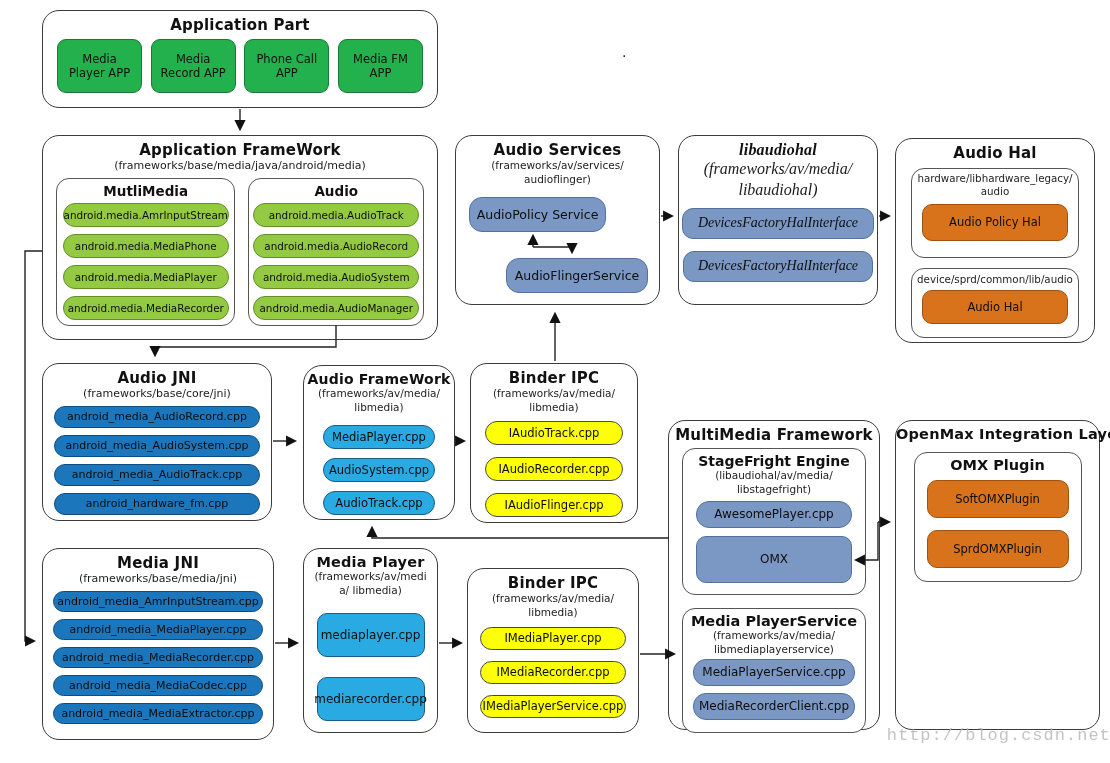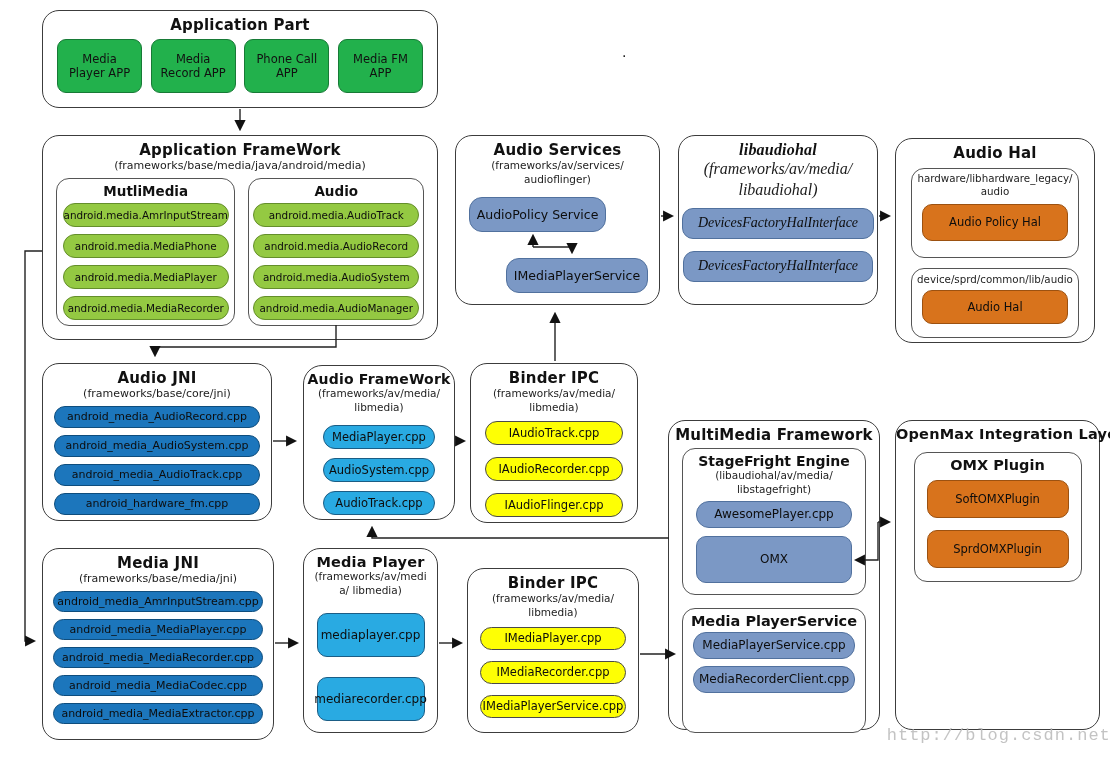--- a/index.html
+++ b/index.html
@@ -87,21 +87,21 @@
         <div class="pill c-lgreen">android.media.AudioSystem</div>
         <div class="pill c-lgreen">android.media.AudioManager</div>
       </div>
     </div>
   </div>
 
   <div class="panel" style="left:455px; top:135px; width:205px; height:170px;">
     <div class="ptitle">Audio Services</div>
     <div class="psub" style="width:150px;">(frameworks/av/services/ audioflinger)</div>
     <div class="pill c-sblue" style="position:absolute; left:13px; top:61px; width:137px; height:35px; font-size:12.5px;">AudioPolicy Service</div>
-    <div class="pill c-sblue" style="position:absolute; left:50px; top:122px; width:142px; height:35px; font-size:12.5px;">IMediaPlayerService</div>
+    <div class="pill c-sblue" style="position:absolute; left:50px; top:122px; width:142px; height:35px; font-size:12.5px;">AudioFlingerService</div>
   </div>
 
   <div class="panel" style="left:678px; top:135px; width:200px; height:170px;">
     <div class="ptitle serif-i" style="font-size:16px;">libaudiohal</div>
     <div class="psub serif-i" style="width:150px; font-size:16px;">(frameworks/av/media/ libaudiohal)</div>
     <div class="pill c-sblue serif-i" style="width:192px; height:31px; font-size:14px; margin-top:7px; border-radius:11px;text-align:right;">DevicesFactoryHalInterface</div>
     <div class="pill c-sblue serif-i" style="width:190px; height:31px; font-size:14px; margin-top:12px; border-radius:11px;">DevicesFactoryHalInterface</div>
   </div>
 
   <div class="panel" style="left:895px; top:138px; width:200px; height:205px;">
@@ -144,20 +144,21 @@
   <div class="panel" style="left:668px; top:420px; width:212px; height:310px;">
     <div class="ptitle">MultiMedia Framework</div>
     <div class="subbox sf" style="width:184px; height:147px; margin:4px auto 0;">
       <div class="stitle" style="font-size:14px;">StageFright Engine</div>
       <div class="psub" style="width:140px;">(libaudiohal/av/media/ libstagefright)</div>
       <div class="pill c-sblue" style="width:156px; height:27px; margin-top:5px;">AwesomePlayer.cpp</div>
       <div class="pill c-sblue" style="width:156px; height:47px; margin-top:8px; border-radius:10px;">OMX</div>
     </div>
     <div class="subbox mps" style="width:184px; height:125px; margin:13px auto 0;">
       <div class="stitle" style="font-size:14.5px;">Media PlayerService</div>
+      <div class="psub" style="width:152px;">(frameworks/av/media/ libmediaplayerservice)</div>
       <div class="pill c-sblue" style="width:162px; height:27px; margin-top:3px;">MediaPlayerService.cpp</div>
       <div class="pill c-sblue" style="width:162px; height:27px; margin-top:7px;">MediaRecorderClient.cpp</div>
     </div>
   </div>
 
   <div class="panel" style="left:895px; top:420px; width:205px; height:310px;">
     <div class="ptitle" style="font-size:14.5px;">OpenMax Integration Layer</div>
     <div class="subbox omxsub" style="width:168px; height:130px; margin:10px auto 0;">
       <div class="stitle" style="font-size:14.5px;">OMX Plugin</div>
       <div class="pill c-orange" style="height:38px; margin-top:7px;">SoftOMXPlugin</div>

